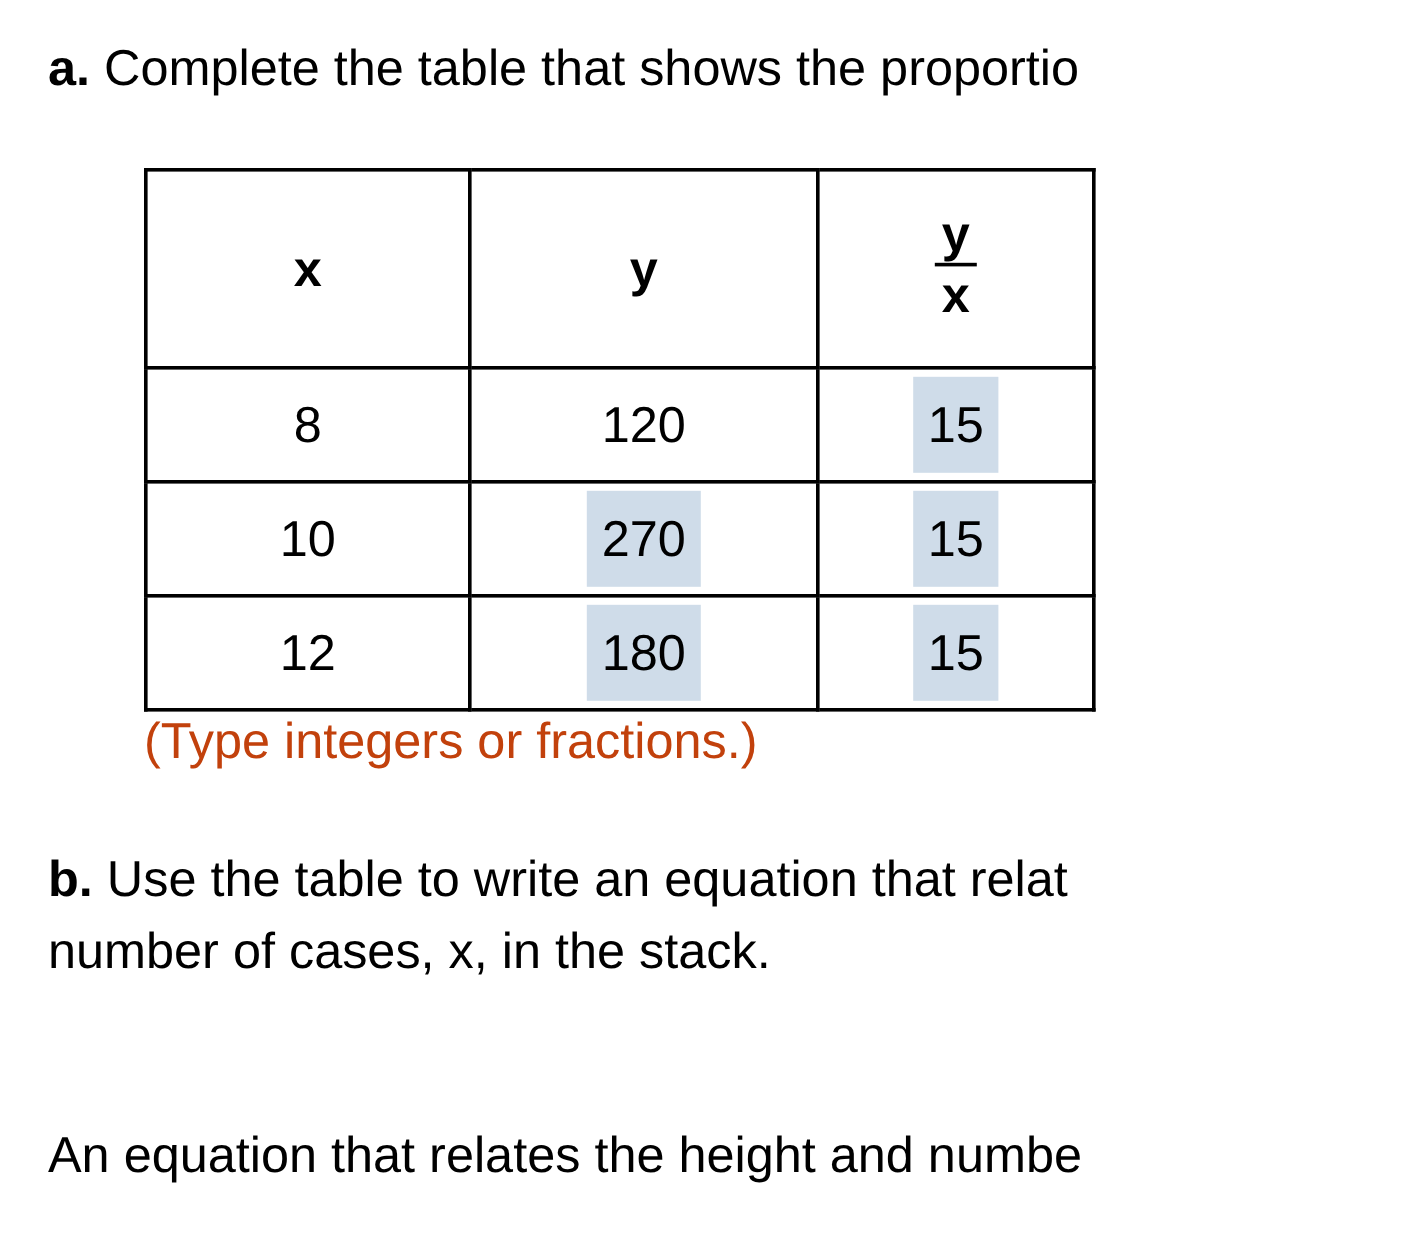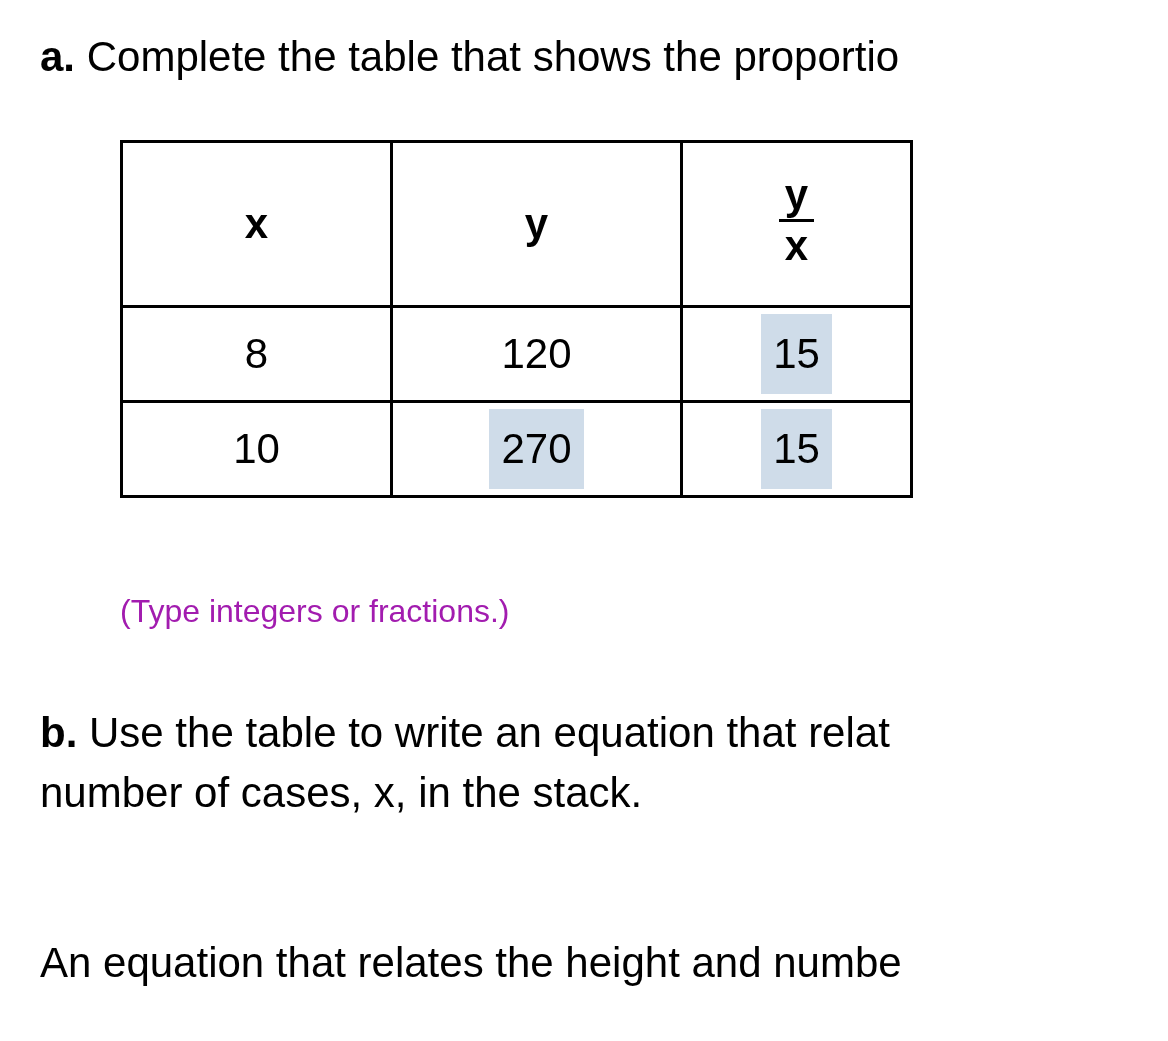--- a/index.html
+++ b/index.html
@@ -75,22 +75,22 @@
     display: inline-block;
     background: #cfdce9;
     padding: 12px 12px;
     min-width: 40px;
   }
 
   .hint {
     position: absolute;
     left: 120px;
     top: 590px;
-    color: #a21caf;
-    font-size: 32px;
+    color: #c2410c;
+    font-size: 42px;
   }
 
   .part-b-line1 {
     position: absolute;
     left: 40px;
     top: 705px;
     white-space: nowrap;
   }
   .part-b-line2 {
     position: absolute;
@@ -147,20 +147,29 @@
       <tr class="body-row">
         <td>10</td>
         <td>
           <span class="answer-box">270</span>
         </td>
         <td>
           <span class="answer-box">15</span>
         </td>
       </tr>
 
+      <tr class="body-row">
+        <td>12</td>
+        <td>
+          <span class="answer-box">180</span>
+        </td>
+        <td>
+          <span class="answer-box">15</span>
+        </td>
+      </tr>
     </tbody>
       </table>
   </div>
 
   <div class="hint">(Type integers or fractions.)</div>
 
   <div class="part-b-line1">
     <span class="bold-label">b.</span>
     <span>Use the table to write an equation that relat</span>
   </div>

